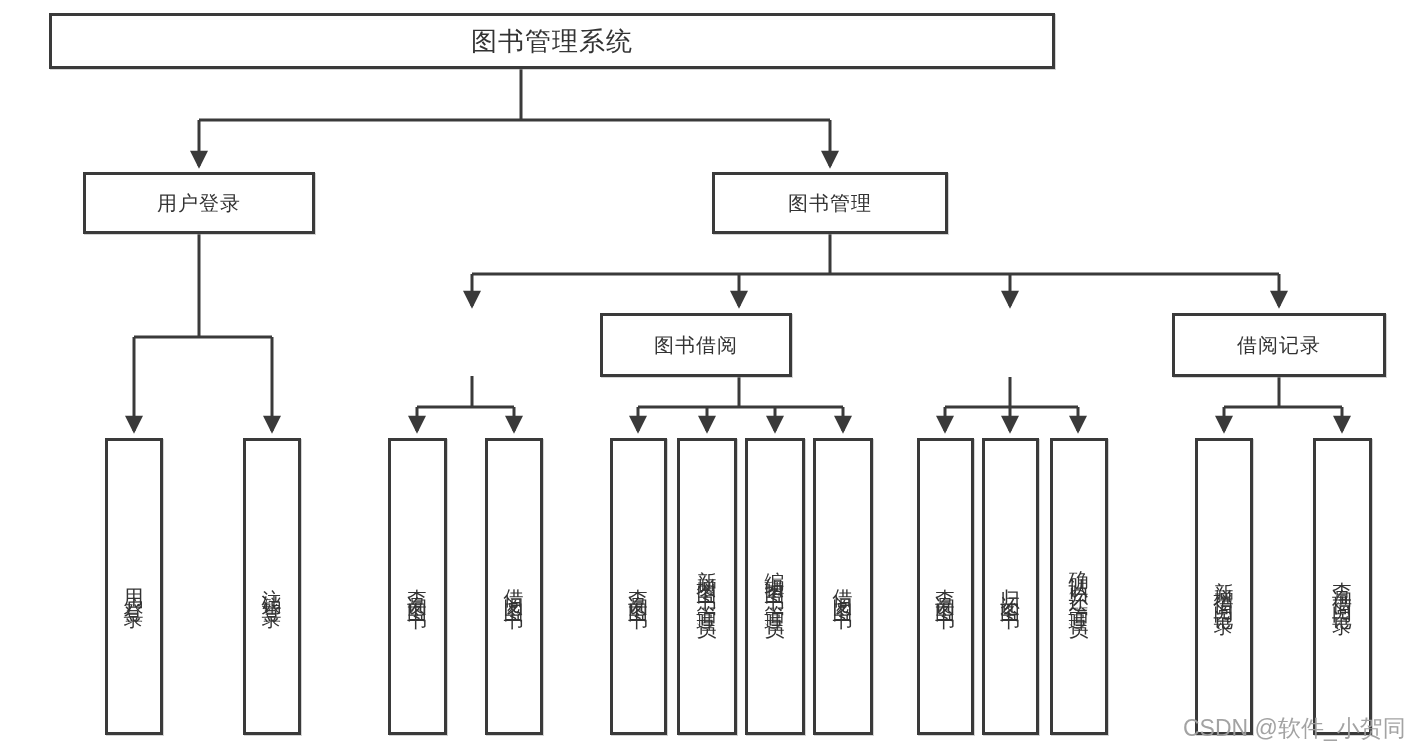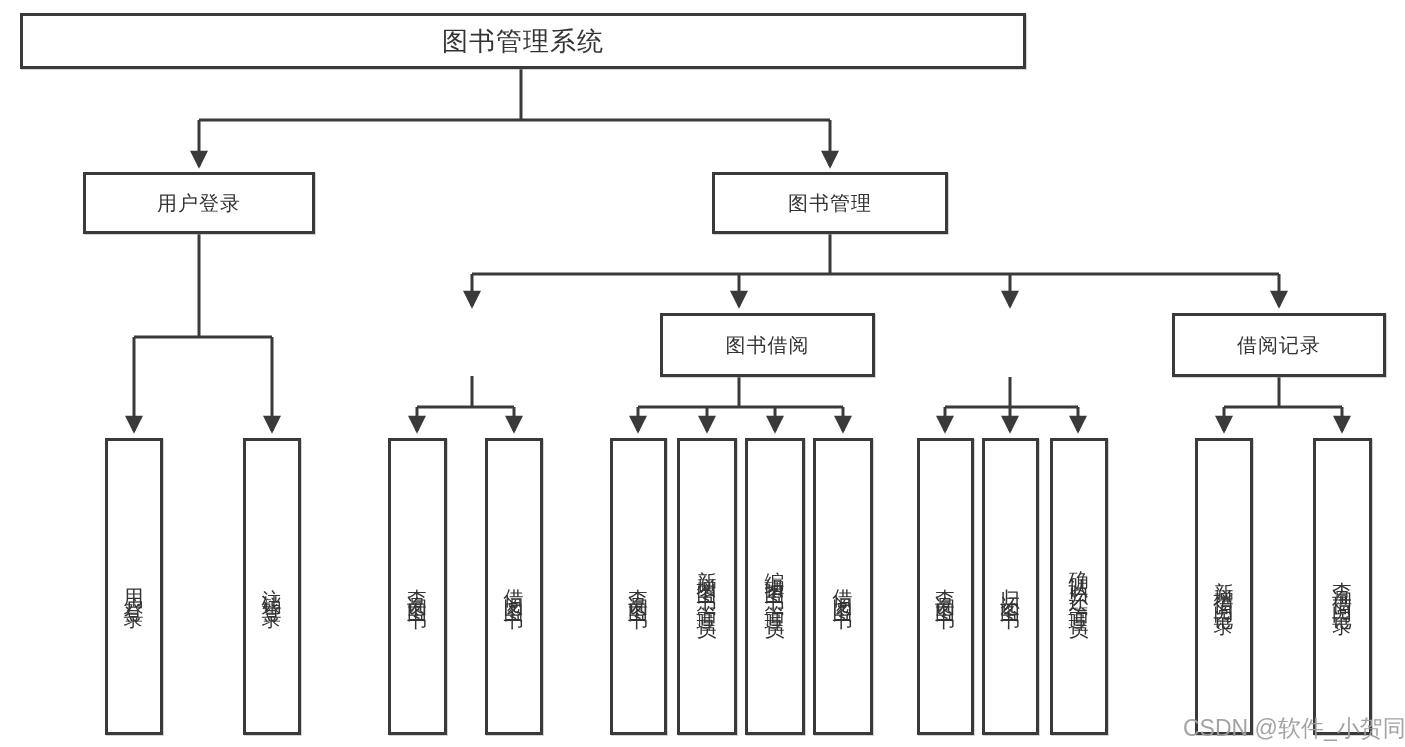--- a/index.html
+++ b/index.html
@@ -25,21 +25,21 @@
     background: #ffffff;
     display: flex;
     align-items: center;
     justify-content: center;
     font-size: 20px;
     color: #333333;
     letter-spacing: 1px;
     box-shadow: 1px 1px 0 rgba(160,160,160,0.45);
     z-index: 2;
   }
-  .box.title { font-size: 26px; }
+  .box.title { font-size: 26px; margin-left: 29px; }
   .box.v {
     writing-mode: vertical-rl;
     text-orientation: mixed;
     letter-spacing: 7px;
     line-height: 1;
     text-align: center;
   }
   .watermark {
     position: absolute;
     left: 1183px;
@@ -97,21 +97,21 @@
       <line x1="1224" y1="407" x2="1224" y2="431" marker-end="url(#ah)"></line>
       <line x1="1342" y1="407" x2="1342" y2="431" marker-end="url(#ah)"></line>
     </g>
   </svg>
 
   <div class="box title" style="left:20px;top:13px;width:1006px;height:56px">图书管理系统</div>
 
   <div class="box" style="left:83px;top:172px;width:232px;height:62px">用户登录</div>
   <div class="box" style="left:712px;top:172px;width:236px;height:62px">图书管理</div>
 
-  <div class="box" style="left:660px;top:313px;width:215px;height:64px">图书借阅</div>
+  <div class="box" style="left:600px;top:313px;width:192px;height:64px">图书借阅</div>
   <div class="box" style="left:1172px;top:313px;width:214px;height:64px">借阅记录</div>
 
   <div class="box v" style="left:105px;top:438px;width:58px;height:297px">用户登录</div>
   <div class="box v" style="left:243px;top:438px;width:58px;height:297px">注销登录</div>
 
   <div class="box v" style="left:388px;top:438px;width:59px;height:297px">查询图书</div>
   <div class="box v" style="left:485px;top:438px;width:58px;height:297px">借阅图书</div>
 
   <div class="box v" style="left:610px;top:438px;width:57px;height:297px">查询图书</div>
   <div class="box v" style="left:677px;top:438px;width:60px;height:297px">新增图书（管理员）</div>

